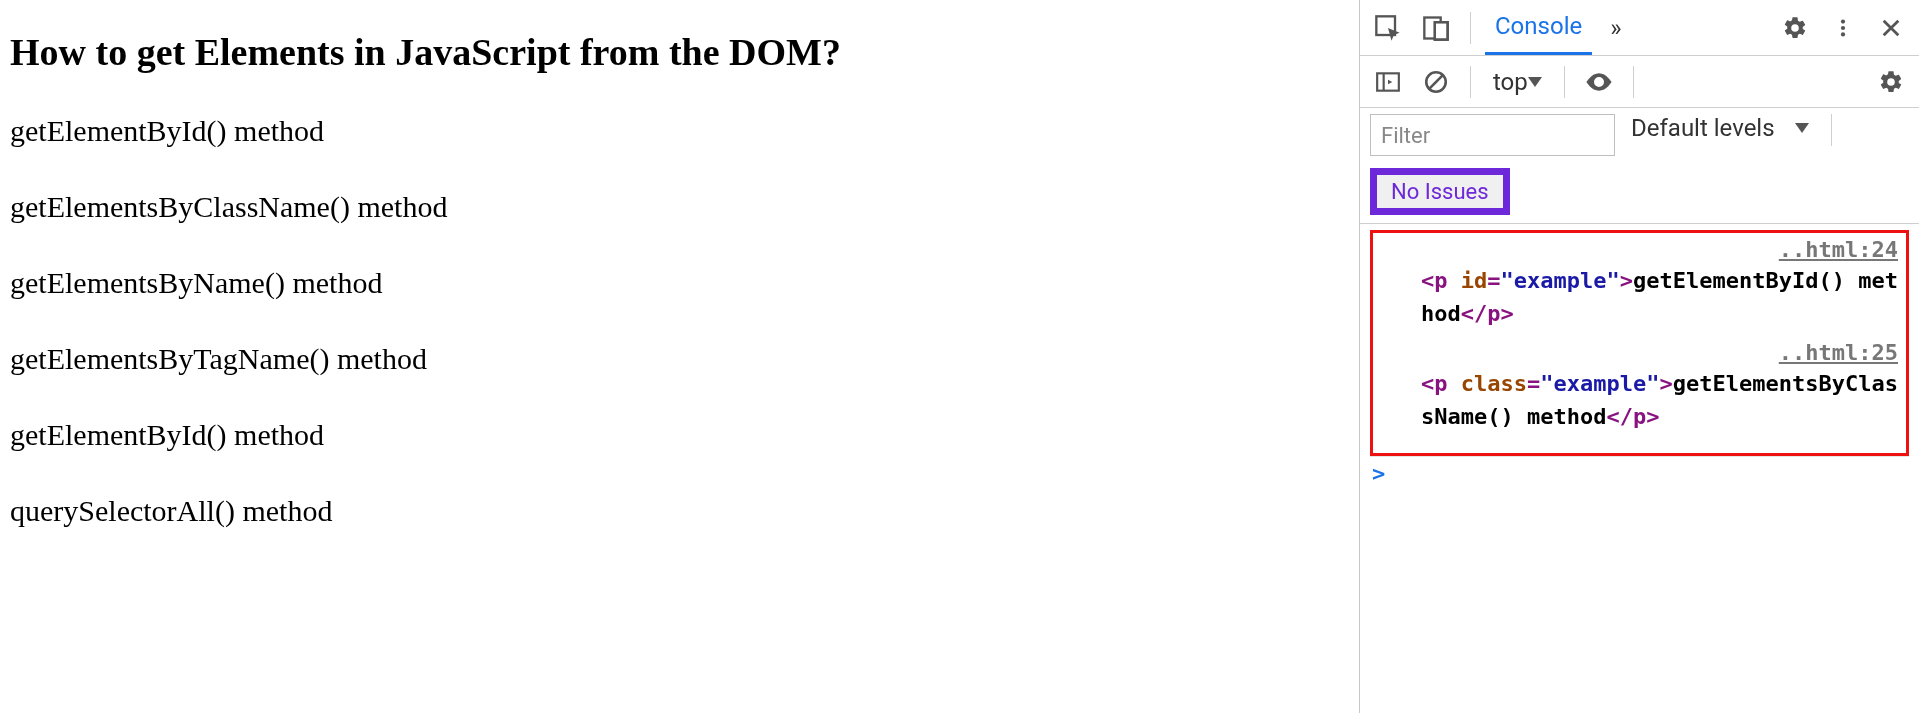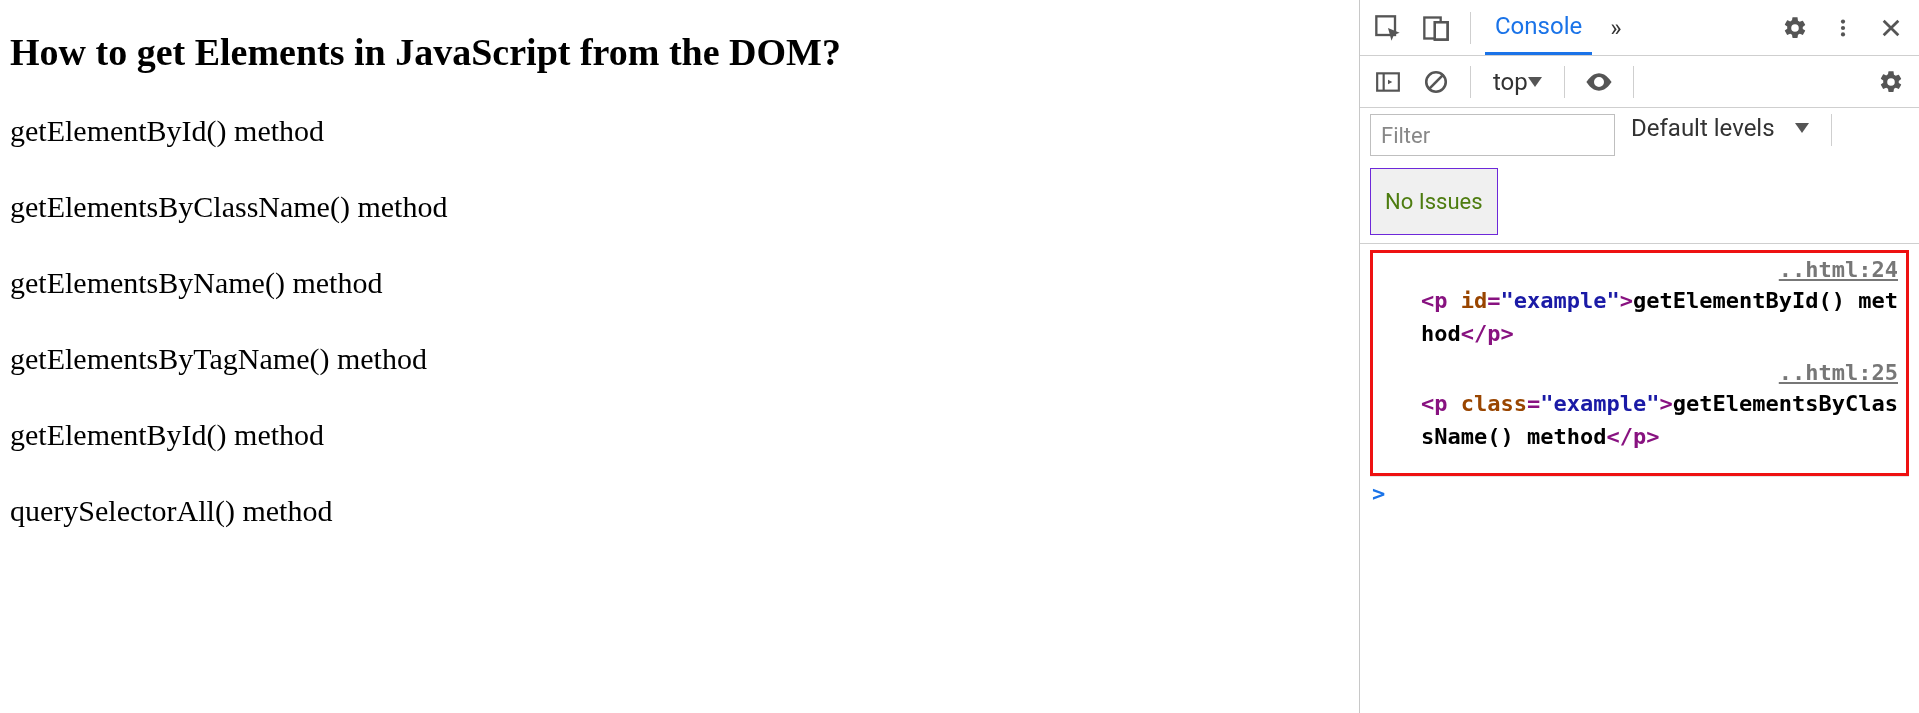--- a/index.html
+++ b/index.html
@@ -107,25 +107,25 @@
     display:flex; align-items:center; gap:20px;
   }
 
   
   .dt-issuesrow{
     padding:4px 10px 8px;
     border-bottom:1px solid #cfcfcf;
   }
   .issues-btn{
     display:inline-block;
-    border:1px solid #6d28d9;
+    border:7px solid #6d28d9;
     background:#f0f0f0;
-    color:#4d7c0f;
-    font-size:22px;
-    padding:20px 14px;
+    color:#6d28d9;
+    font-size:22px;
+    padding:4px 14px;
     font-family:inherit;
   }
 
   
   .dt-output{
     flex:1;
     padding:6px 10px;
     font-family: Menlo, Consolas, monospace;
     font-size:22px;
     color:#222;

